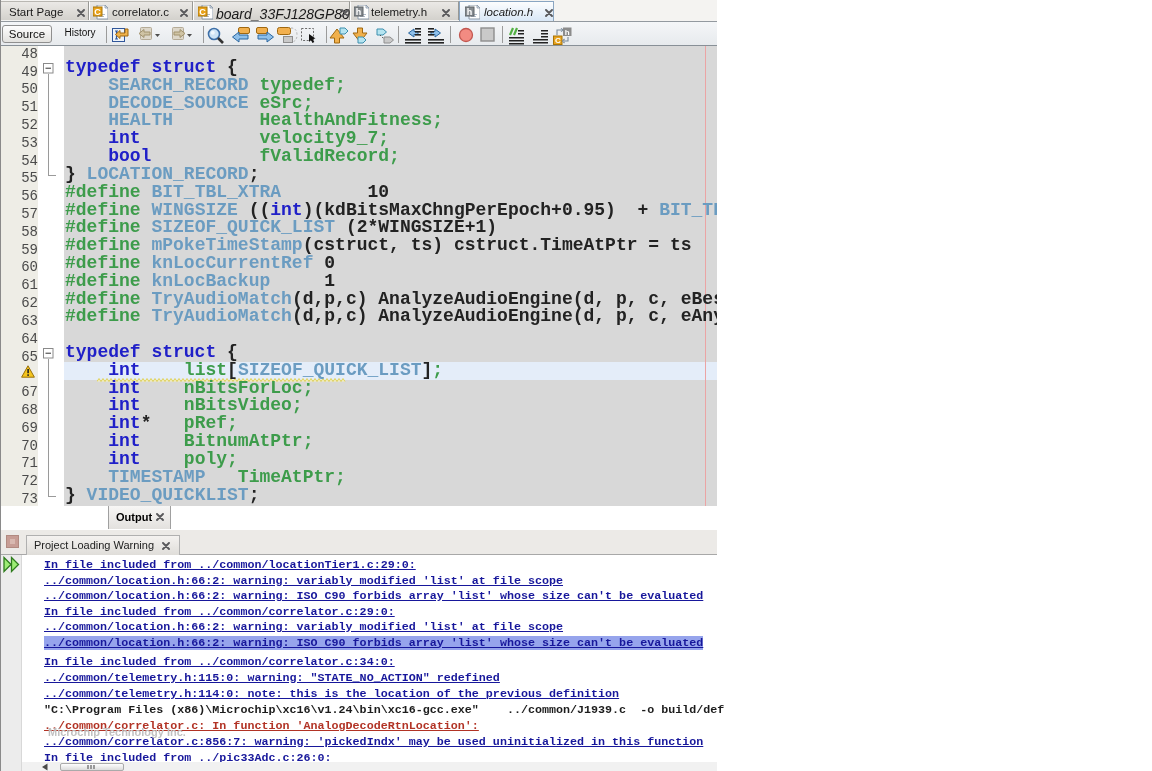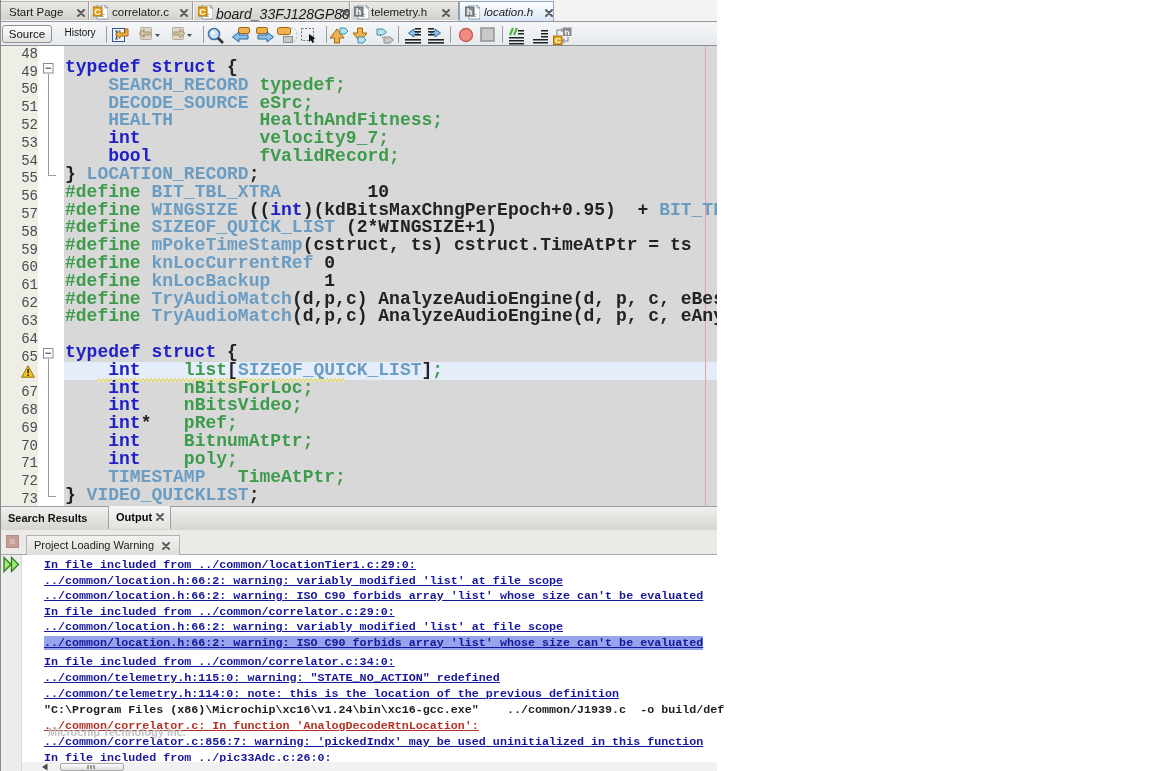--- a/index.html
+++ b/index.html
@@ -298,23 +298,20 @@
     <span class="k">int</span>    <span class="g">list</span>[<span class="t">SIZEOF_QUICK_LIST</span>]<span class="g">;</span>
     <span class="k">int</span>    <span class="g">nBitsForLoc;</span>
     <span class="k">int</span>    <span class="g">nBitsVideo;</span>
     <span class="k">int</span>*   <span class="g">pRef;</span>
     <span class="k">int</span>    <span class="g">BitnumAtPtr;</span>
     <span class="k">int</span>    <span class="g">poly;</span>
     <span class="t">TIMESTAMP</span>   <span class="g">TimeAtPtr;</span>
 } <span class="t">VIDEO_QUICKLIST</span>;</pre>
 </div>
 
-<div id="obar">
-  <span class="bt" style="left:8px;">Search Results</span>
-</div>
 <div id="outtab">
       <span class="bt" style="position:absolute;left:7px;top:5px;font-size:11px;font-weight:700;">Output</span>
 <svg class="closex" style="left:47px;top:7px;position:absolute;" viewBox="0 0 8 8">
         <path d="M1 1 L7 7 M1 7 L7 1" stroke="#59595c" stroke-width="1.9" stroke-linecap="round" fill="none"></path>
       </svg>
     </div>
 <div id="istrip"></div>
 <div id="itab1">
       <span>Project Loading Warning</span>
 <svg class="closex" style="left:135px;top:6px;" viewBox="0 0 8 8">

